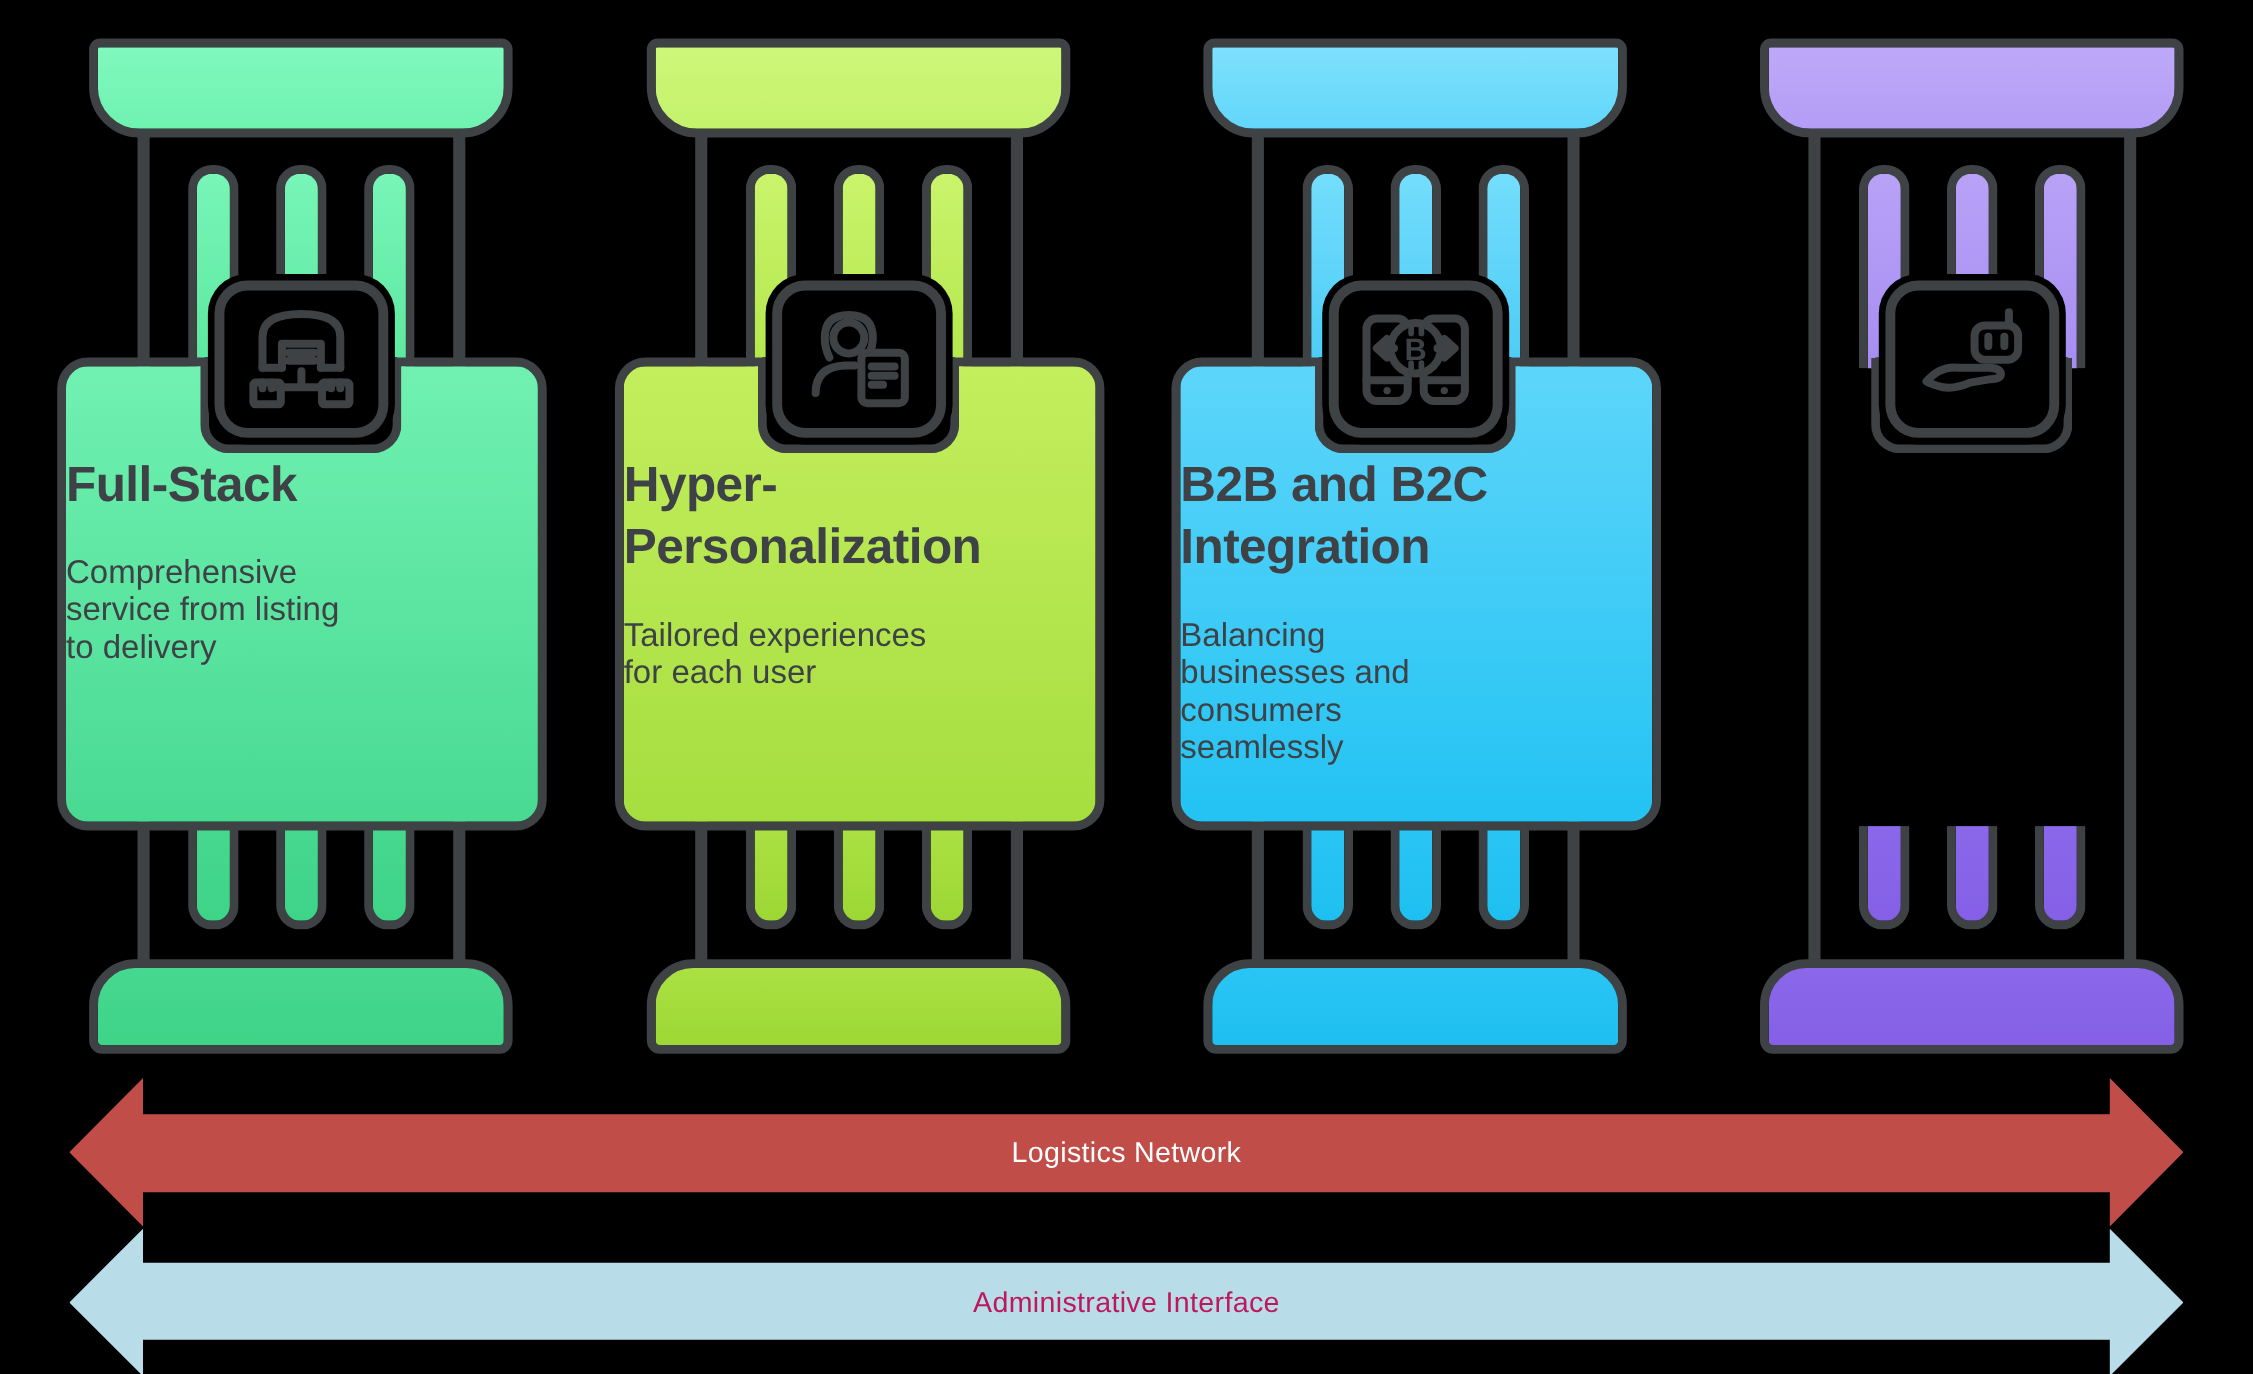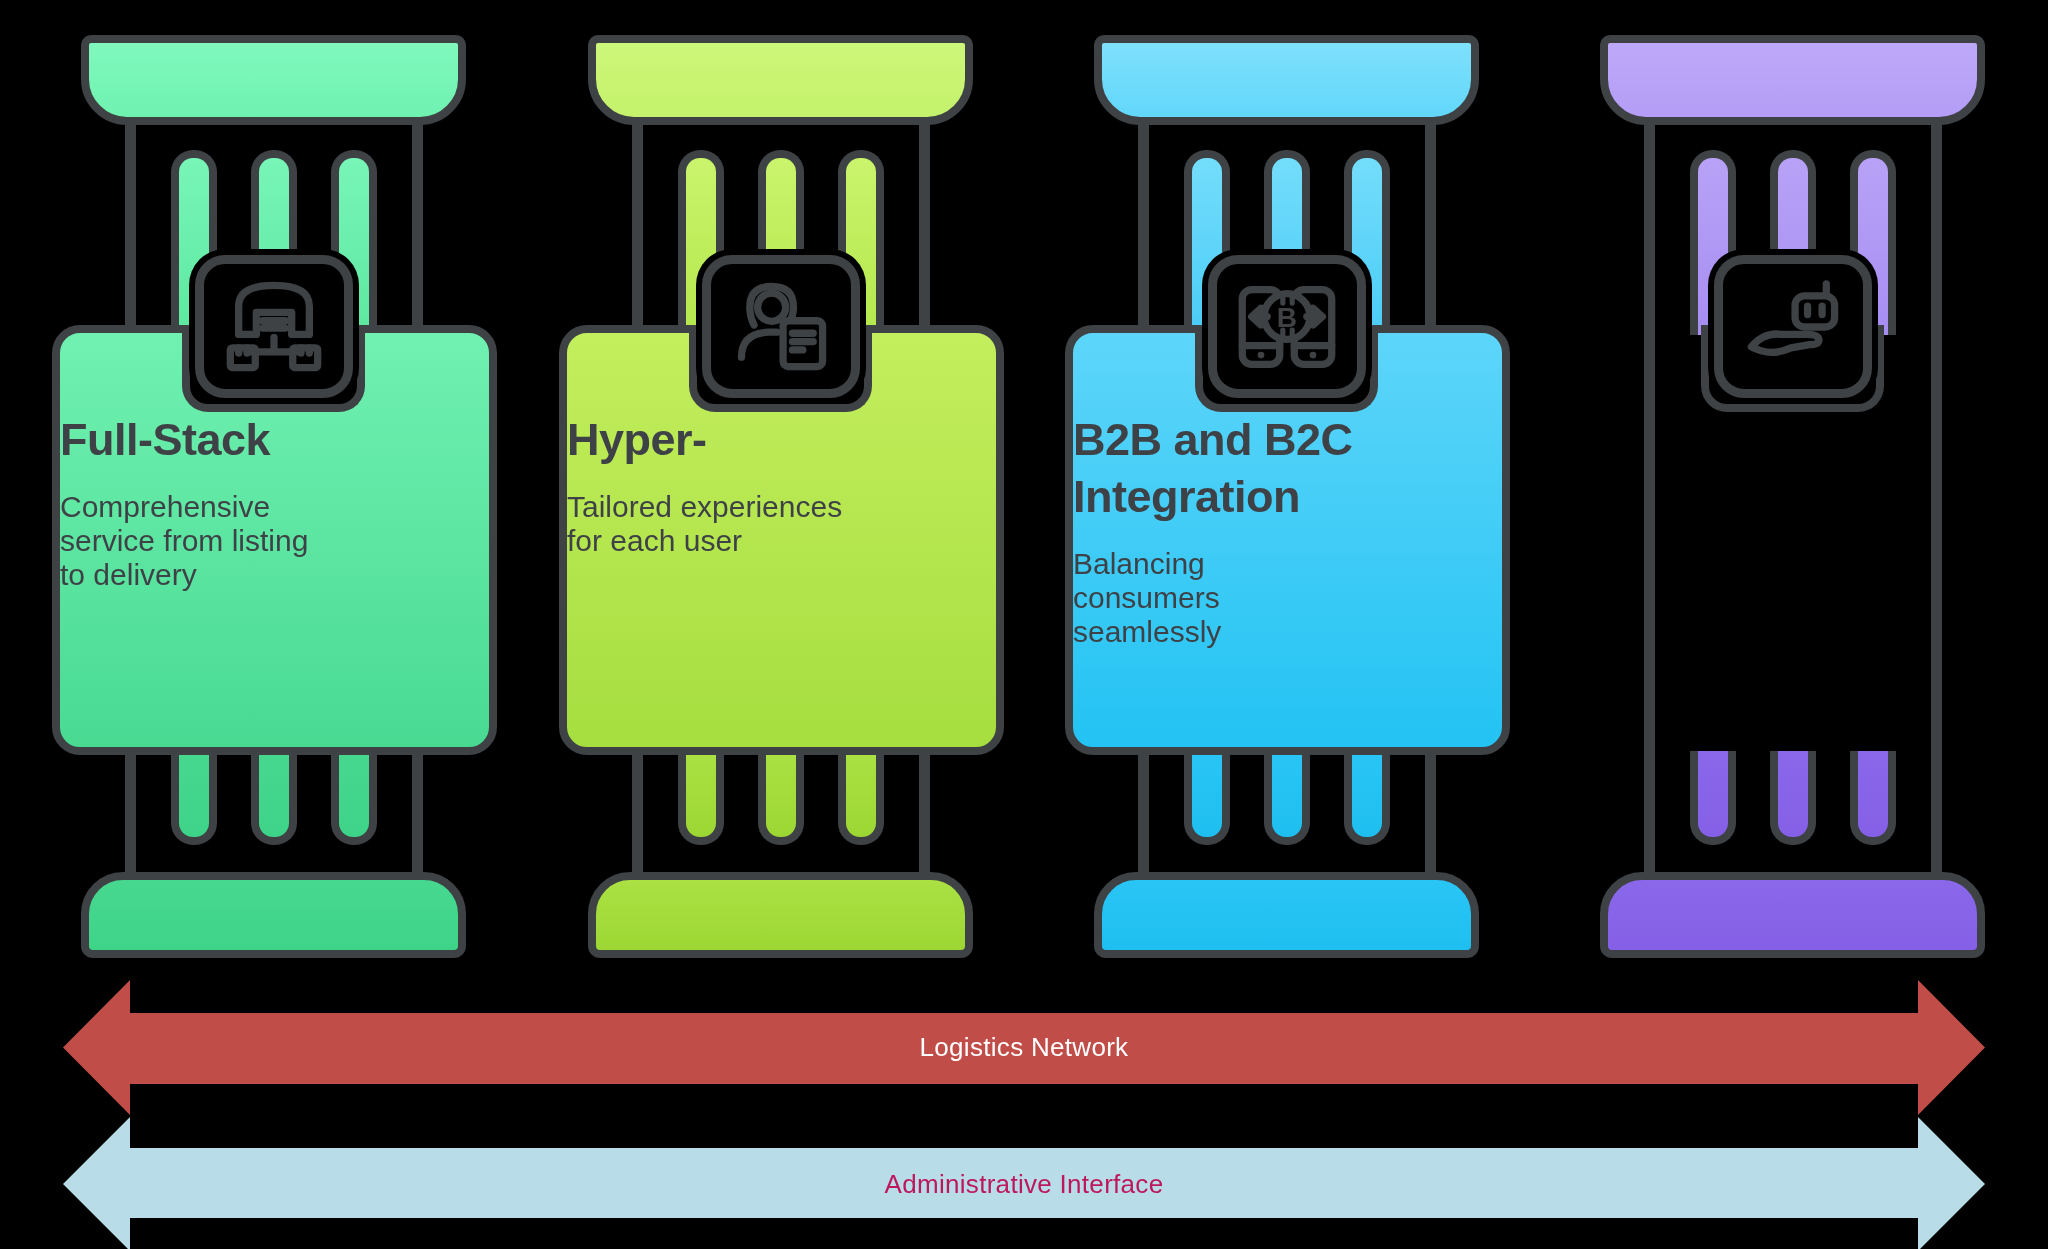--- a/index.html
+++ b/index.html
@@ -25,21 +25,21 @@
   .icon-chip svg{width:104px;height:104px;color:var(--oc);}
   .icon-chip svg *{stroke:currentColor;stroke-width:7;fill:none;stroke-linecap:round;stroke-linejoin:round;}
   .icon-chip svg .fillblack{fill:#000;}
   .icon-chip svg .solid{fill:currentColor;stroke:none;}
   .icon-chip svg text{stroke:none;fill:currentColor;font-family:"Liberation Sans",sans-serif;font-weight:bold;}
 
   .card{position:absolute;left:2px;top:290px;width:429px;height:414px;z-index:2;
         border:8px solid var(--oc);border-radius:28px;text-align:left;}
   .title{margin-top:78px;font-size:45px;line-height:57px;font-weight:bold;
          color:var(--tc);letter-spacing:-0.5px;}
-  .desc{margin-top:22px;font-size:30px;line-height:34px;color:var(--tc);}
+  .desc{margin-top:36px;font-size:30px;line-height:34px;color:var(--tc);}
 
   .base{position:absolute;left:31px;top:837px;width:369px;height:70px;z-index:2;
         border:8px solid var(--oc);border-radius:42px 42px 12px 12px;}
 
   .arrow{position:absolute;left:63px;width:1922px;display:flex;align-items:center;
          justify-content:center;}
   .arrow-red{top:980px;height:135px;
     clip-path:polygon(0 50%,67px 0,67px 24.4%,calc(100% - 67px) 24.4%,calc(100% - 67px) 0,
               100% 50%,calc(100% - 67px) 100%,calc(100% - 67px) 77%,67px 77%,67px 100%);}
   .arrow-blue{top:1117px;height:134px;
@@ -95,20 +95,21 @@
     <div class="capital" style="background: linear-gradient(rgb(205, 247, 121), rgb(196, 242, 108));"></div>
     <div class="bar bar-top bp1" style="background: linear-gradient(rgb(201, 244, 108), rgb(180, 231, 76));"></div>
     <div class="bar bar-top bp2" style="background: linear-gradient(rgb(201, 244, 108), rgb(180, 231, 76));"></div>
     <div class="bar bar-top bp3" style="background: linear-gradient(rgb(201, 244, 108), rgb(180, 231, 76));"></div>
     <div class="bar bar-bot bp1" style="background: linear-gradient(rgb(171, 225, 67), rgb(156, 215, 52));"></div>
     <div class="bar bar-bot bp2" style="background: linear-gradient(rgb(171, 225, 67), rgb(156, 215, 52));"></div>
     <div class="bar bar-bot bp3" style="background: linear-gradient(rgb(171, 225, 67), rgb(156, 215, 52));"></div>
     <div class="card" style="background: linear-gradient(rgb(195, 238, 93), rgb(166, 222, 63));">
       <div class="title">
         <div>Hyper-</div>
+        <div>Personalization</div>
       </div>
       <div class="desc">
         <div>Tailored experiences</div>
         <div>for each user</div>
       </div>
     </div>
     <div class="notch"></div>
     <div class="icon-chip">
       <svg viewBox="0 0 100 100">
         <path d="M24,48 Q20,40 20,31 Q20,11 41,11 Q62,11 62,31 Q62,38 59,44"></path>
@@ -131,20 +132,21 @@
     <div class="bar bar-bot bp1" style="background: linear-gradient(rgb(41, 197, 245), rgb(30, 191, 240));"></div>
     <div class="bar bar-bot bp2" style="background: linear-gradient(rgb(41, 197, 245), rgb(30, 191, 240));"></div>
     <div class="bar bar-bot bp3" style="background: linear-gradient(rgb(41, 197, 245), rgb(30, 191, 240));"></div>
     <div class="card" style="background: linear-gradient(rgb(93, 213, 250), rgb(35, 195, 243));">
       <div class="title">
         <div>B2B and B2C</div>
         <div>Integration</div>
       </div>
       <div class="desc">
         <div>Balancing</div>
+        <div>businesses and</div>
         <div>consumers</div>
         <div>seamlessly</div>
       </div>
     </div>
     <div class="notch"></div>
     <div class="icon-chip">
       <svg viewBox="0 0 100 100">
         <rect x="7" y="14" width="36" height="72" rx="9"></rect>
         <path d="M7,68 H43"></path>
         <circle class="solid" cx="25" cy="77" r="3.2"></circle>

